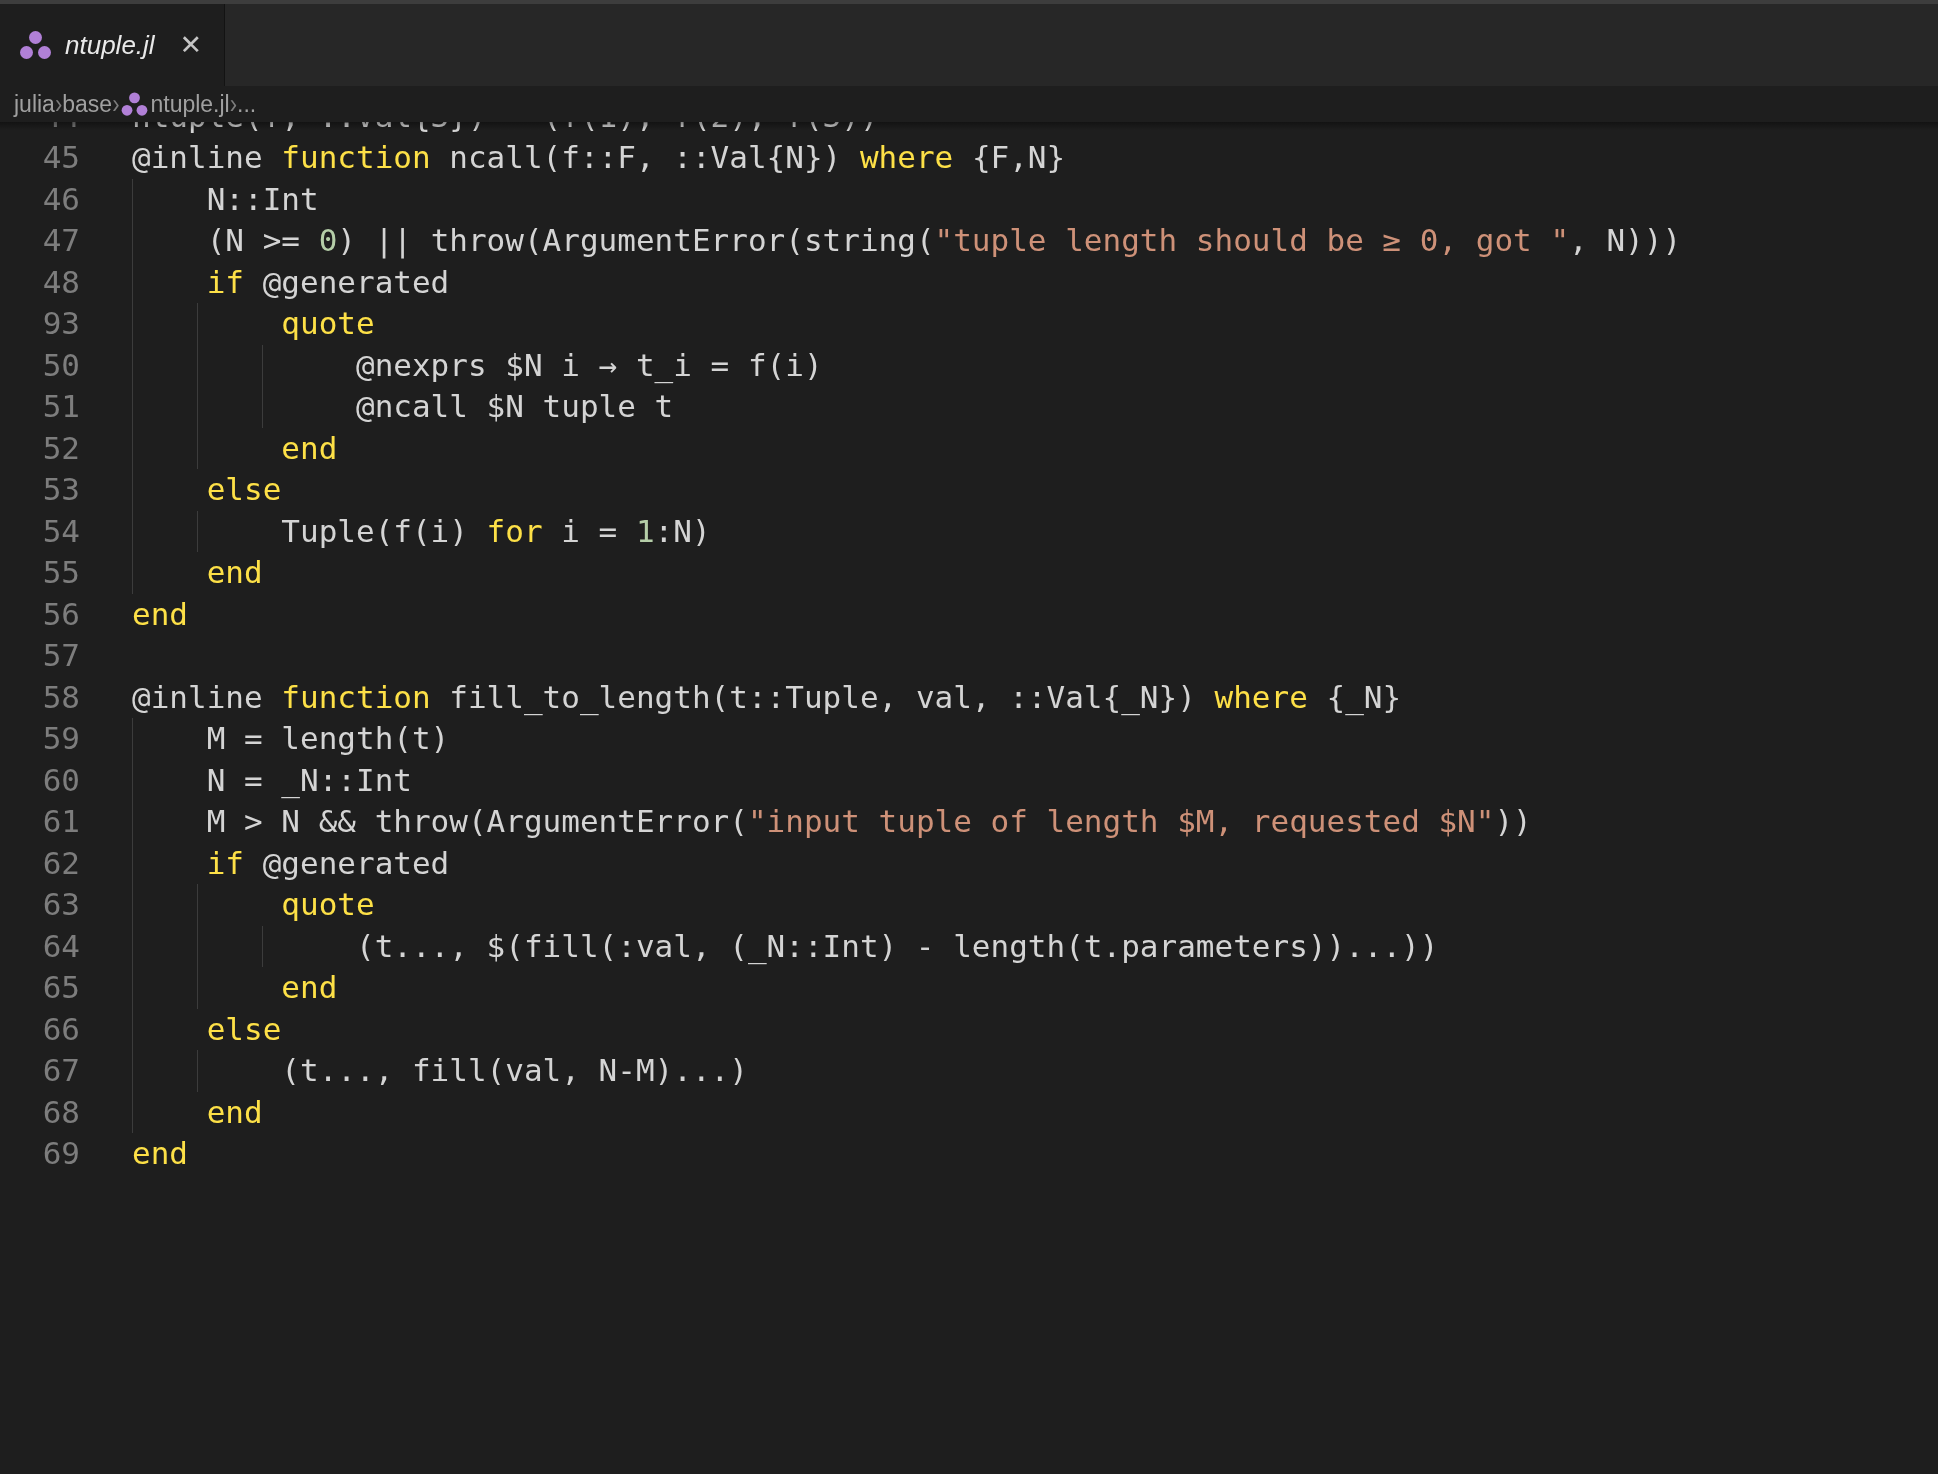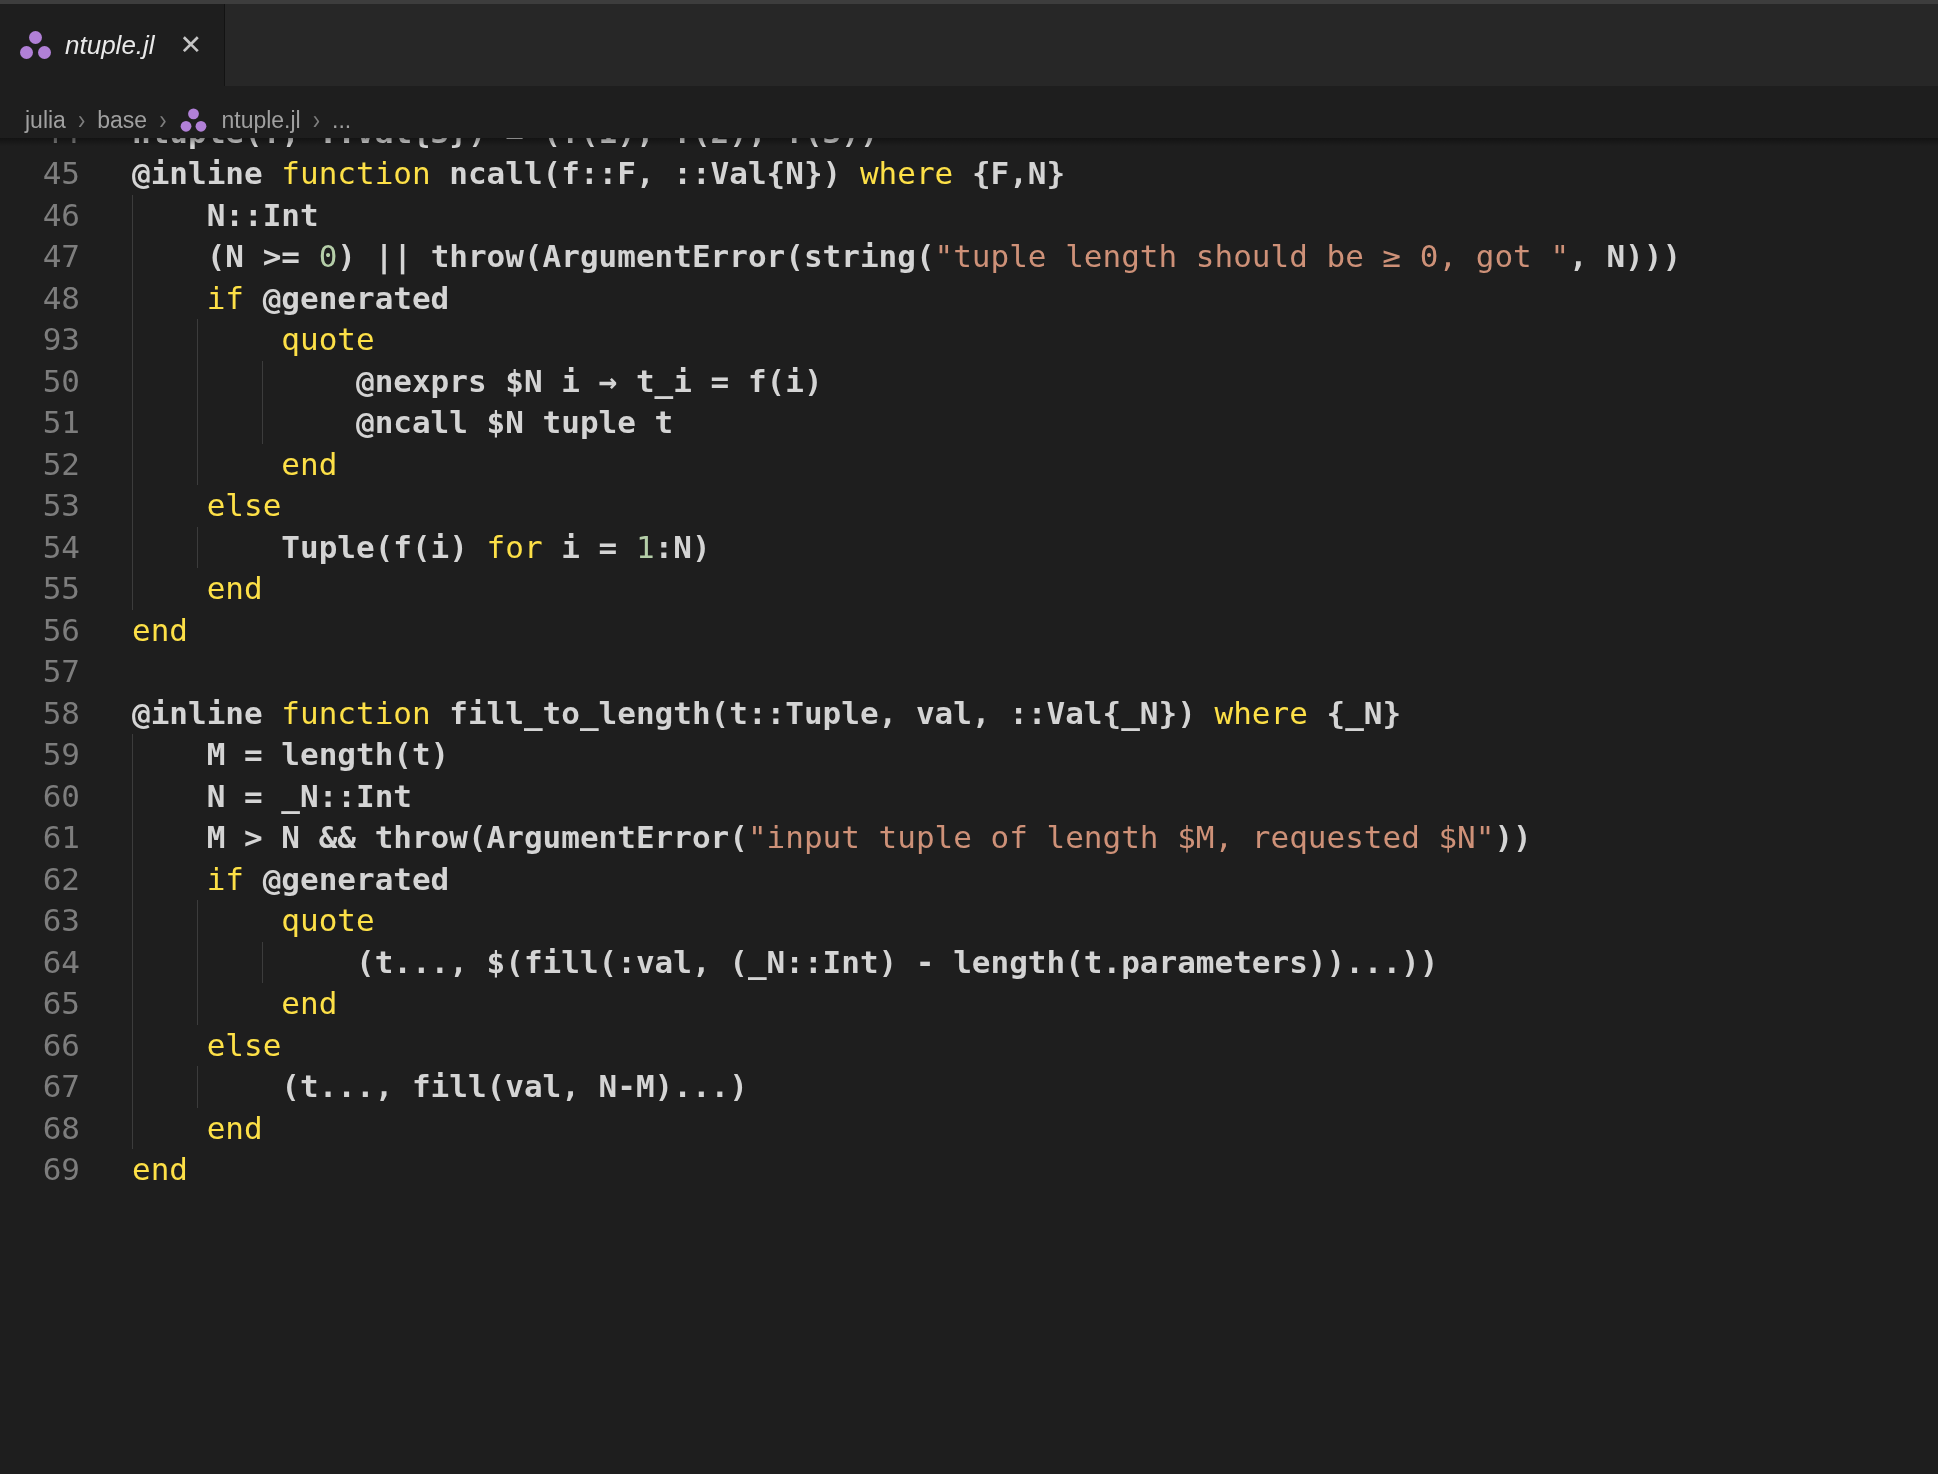--- a/index.html
+++ b/index.html
@@ -8,21 +8,21 @@
 
   
   .top-strip { height:4px; background:#3d3d3d; }
   .tabbar { height:82px; background:#272727; display:flex; align-items:stretch; }
   .tab { width:225px; background:#1e1e1e; display:flex; align-items:center;
          padding:0 18px 0 20px; gap:14px; border-right:1px solid rgba(0,0,0,.35); cursor:pointer; }
   .tab-title { font-style:italic; font-size:26px; color:#e9e9e9; flex:1; white-space:nowrap; }
   .tab-close { color:#c5c5c5; font-size:27px; line-height:27px; padding:2px 4px; cursor:pointer; }
 
   .breadcrumbs { height:36px; background:#1e1e1e; display:flex; align-items:center;
-                 padding-left:25px; gap:12px; font-size:23px; color:#a0a0a0;margin-top:16px; }
+                 padding-left:14px; gap:0; font-size:23px; color:#a0a0a0; }
   .crumb { cursor:pointer; white-space:nowrap; }
   .crumb-sep { color:#7d7d7d; font-size:22px; transform:scaleY(1.25); display:inline-block; }
 
   
   .julia-icon { position:relative; width:31px; height:29px; flex:0 0 auto; }
   .julia-icon i { position:absolute; width:13px; height:13px; border-radius:50%; background:#b180d7; }
   .julia-icon i:nth-child(1){ left:9px;  top:0; }
   .julia-icon i:nth-child(2){ left:0;    top:15px; }
   .julia-icon i:nth-child(3){ left:18px; top:15px; }
   .julia-icon.small { transform:scale(.83); transform-origin:center; }
@@ -30,21 +30,21 @@
   
   .editor { position:relative; height:1352px; overflow:hidden; background:#1e1e1e; cursor:text; }
   .editor-shadow { position:absolute; left:0; right:0; top:0; height:8px; z-index:3;
                    background:linear-gradient(rgba(0,0,0,.38), rgba(0,0,0,0)); pointer-events:none; }
   .code-area { margin-top:-26.5px; font-family:"DejaVu Sans Mono", monospace; font-size:31px; }
   .row { display:flex; height:41.5px; line-height:41.5px; white-space:pre; }
   .ln { width:80px; text-align:right; color:#7d7d7d; flex:0 0 auto; user-select:none; }
   .code { margin-left:52px; position:relative; flex:1; color:#d4d4d4; }
   .guide { position:absolute; top:0; bottom:0; width:1px; background:#3c3c3c; }
 
-  .t-d { color:#d4d4d4;font-weight:bold; }
+  .t-d { color:#d4d4d4; }
   .t-k { color:#fde047; }
   .t-s { color:#ce9178; }
   .t-n { color:#b5cea8; }
 </style>
 </head>
 <body>
 
 <div class="top-strip"></div>
 
 <div class="tabbar">

